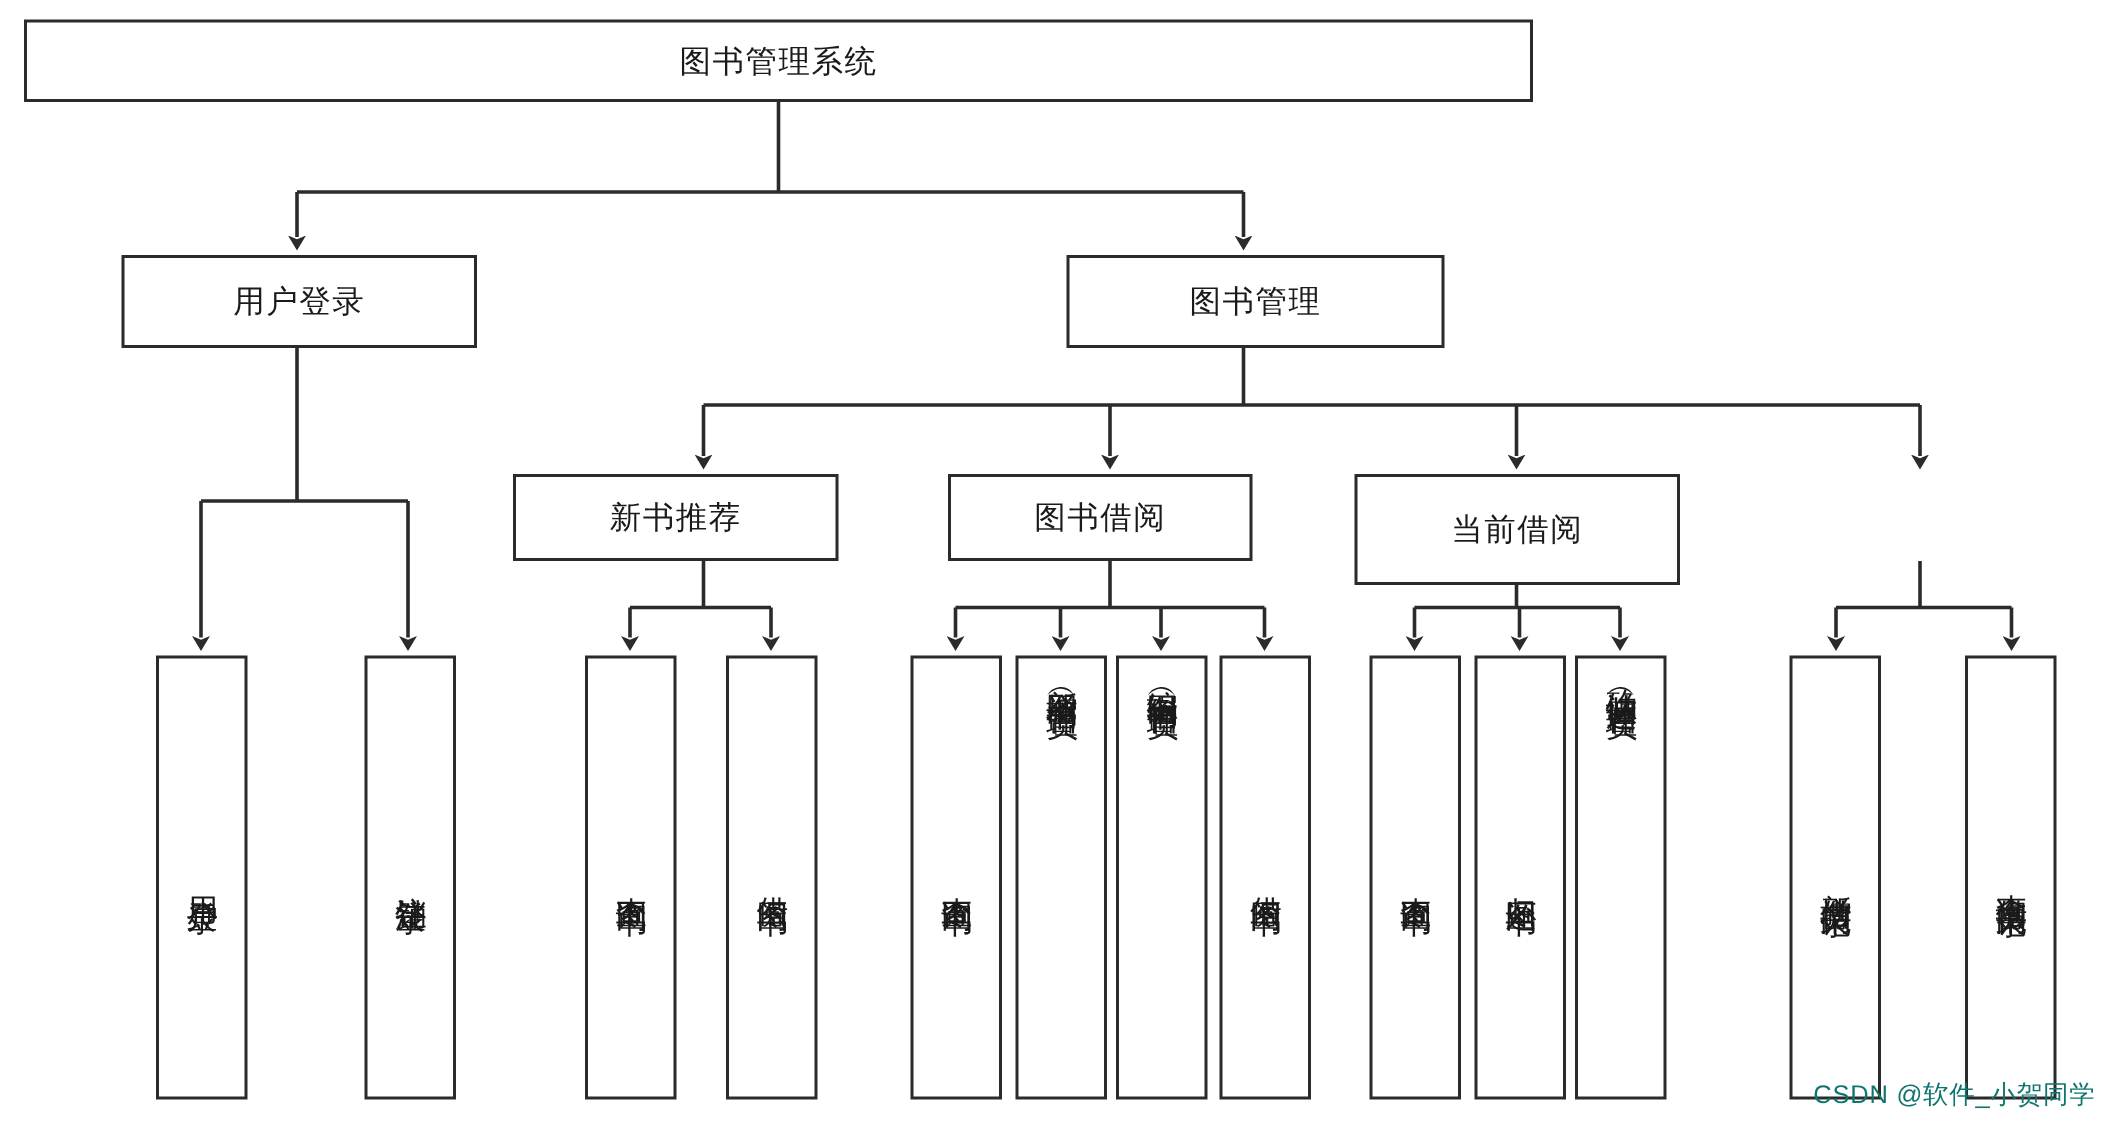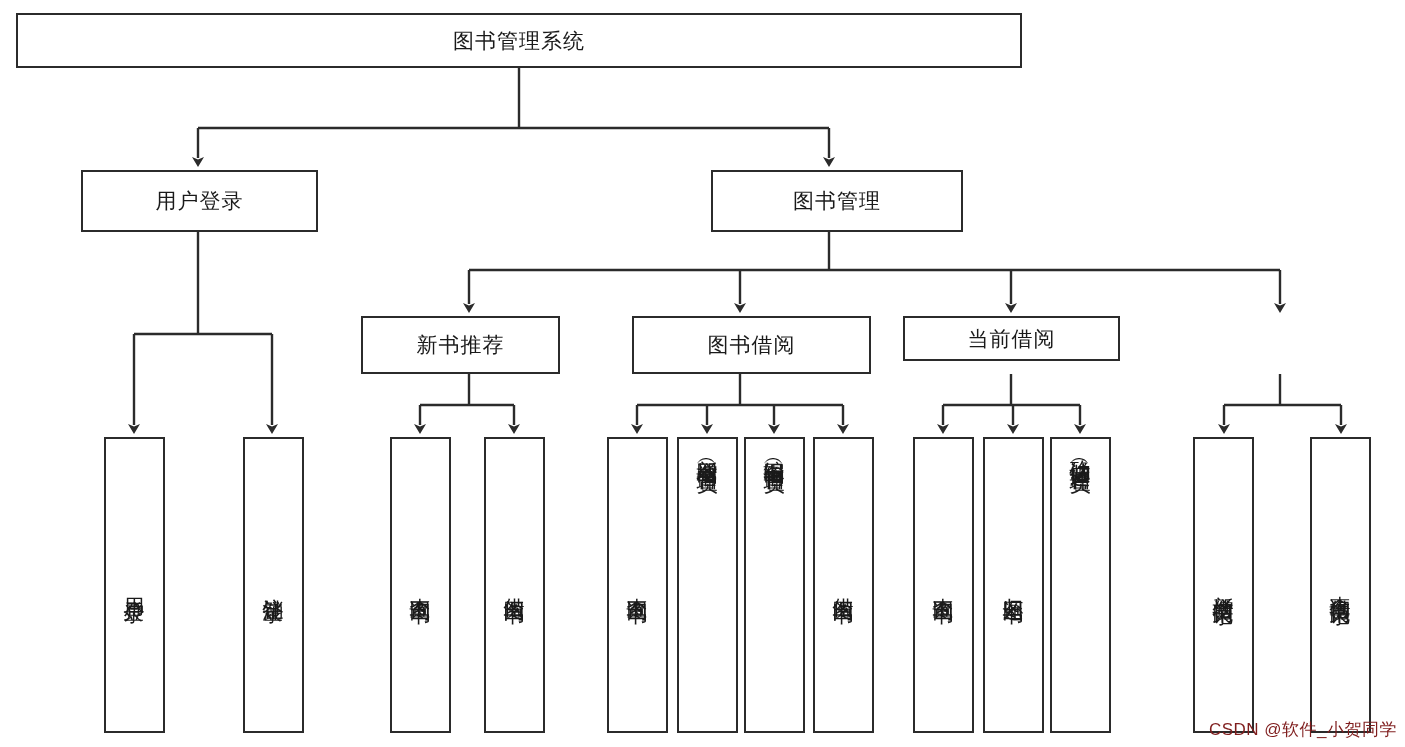--- a/index.html
+++ b/index.html
@@ -58,21 +58,21 @@
   .vert-inner.align-top {
     align-items: flex-start;
     padding-top: 4px;
     box-sizing: border-box;
   }
   .watermark {
     position: absolute;
     right: 8px;
     bottom: 6px;
     font-size: 17px;
-    color: #7f1d1d;
+    color: #0f766e;
     white-space: nowrap;
     letter-spacing: 0.5px;
   }
 </style>
 </head>
 <body>
 
 <div id="canvas">
 
   <svg id="edges" viewBox="0 0 1405 747" xmlns="http://www.w3.org/2000/svg">
@@ -129,27 +129,27 @@
     <span class="label">图书管理系统</span>
   </div>
 
   <div class="node horiz" style="left:81px; top:170px; width:237px; height:62px;">
     <span class="label">用户登录</span>
   </div>
   <div class="node horiz" style="left:711px; top:170px; width:252px; height:62px;">
     <span class="label">图书管理</span>
   </div>
 
-  <div class="node horiz" style="left:361px; top:316px; width:199px; height:58px;text-align:center;">
+  <div class="node horiz" style="left:342px; top:316px; width:217px; height:58px;text-align:center;">
     <span class="label">新书推荐</span>
   </div>
-  <div class="node horiz" style="left:632px; top:316px; width:239px; height:58px;">
+  <div class="node horiz" style="left:632px; top:316px; width:203px; height:58px;">
     <span class="label">图书借阅</span>
   </div>
-  <div class="node horiz" style="left:903px; top:316px; width:217px; height:45px;">
+  <div class="node horiz" style="left:903px; top:316px; width:217px; height:74px;">
     <span class="label">当前借阅</span>
   </div>
 
   <div class="node vert" style="left:104px; top:437px; width:61px; height:296px;">
     <div class="vert-inner">
         <span class="label">用户登录</span>
       </div>
   </div>
   <div class="node vert" style="left:243px; top:437px; width:61px; height:296px;">
     <div class="vert-inner">

